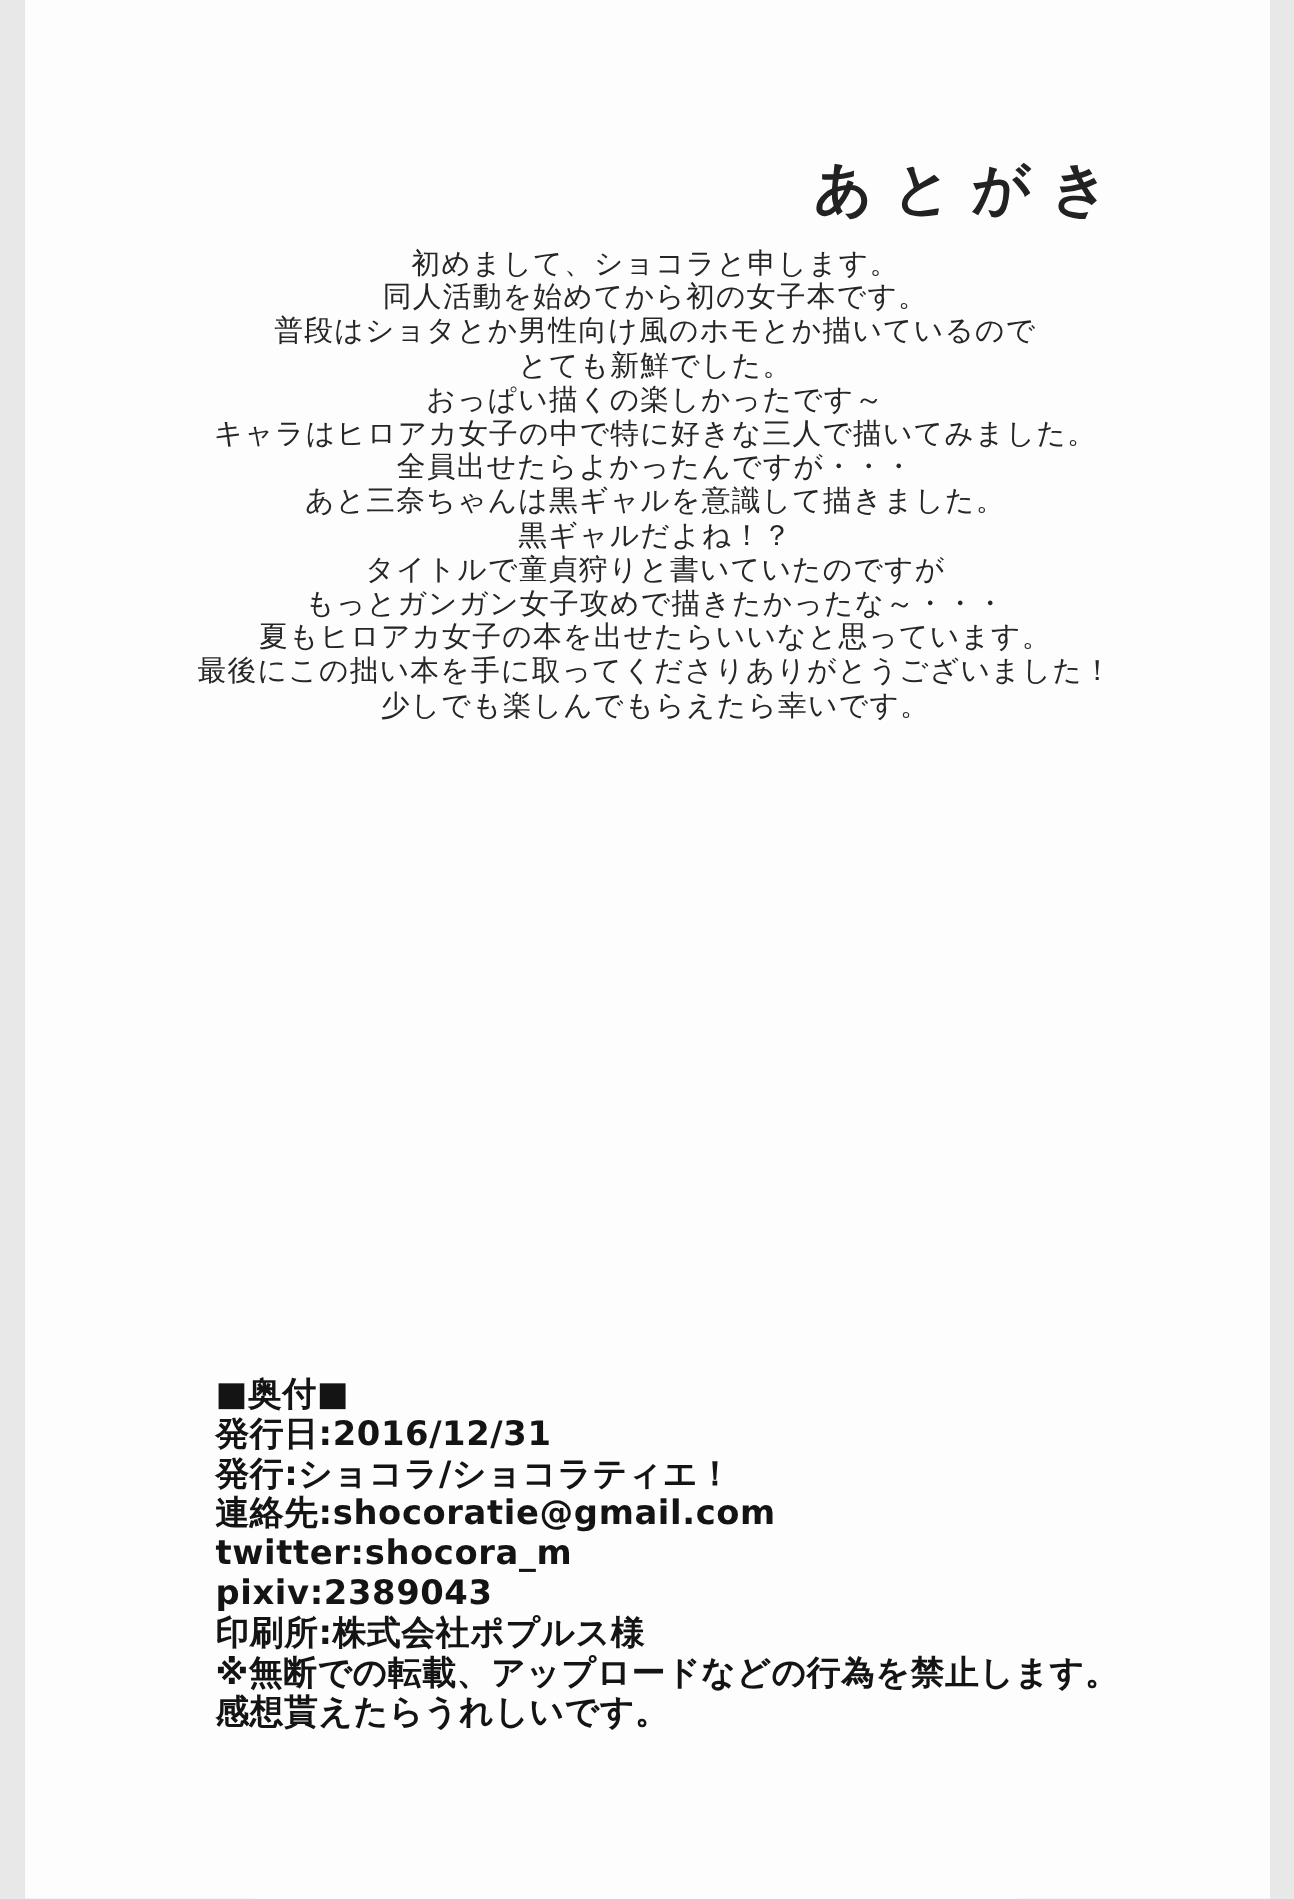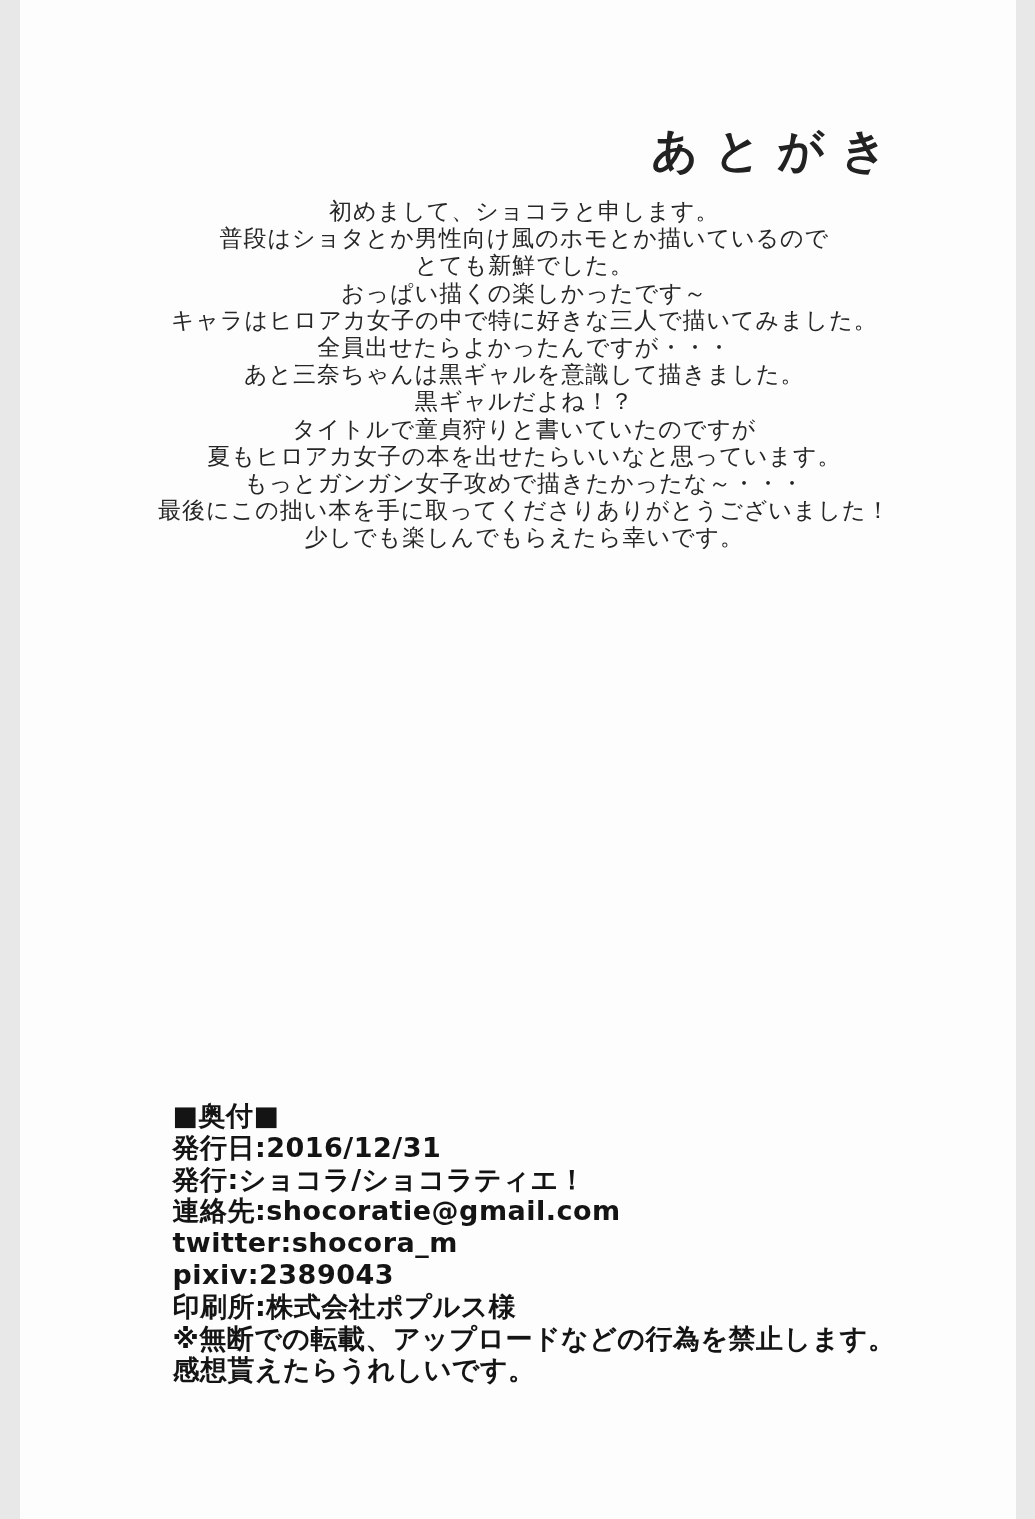--- a/index.html
+++ b/index.html
@@ -59,30 +59,31 @@
 </style>
 </head>
 <body>
 
 <div class="page">
 
   <h1 class="title">あとがき</h1>
 
   <div class="afterword">
     <div class="aw-line">初めまして、ショコラと申します。</div>
+    <div class="aw-line">同人活動を始めてから初の女子本です。</div>
     <div class="aw-line">普段はショタとか男性向け風のホモとか描いているので</div>
     <div class="aw-line">とても新鮮でした。</div>
     <div class="aw-line">おっぱい描くの楽しかったです～</div>
     <div class="aw-line">キャラはヒロアカ女子の中で特に好きな三人で描いてみました。</div>
     <div class="aw-line">全員出せたらよかったんですが・・・</div>
     <div class="aw-line">あと三奈ちゃんは黒ギャルを意識して描きました。</div>
     <div class="aw-line">黒ギャルだよね！？</div>
     <div class="aw-line">タイトルで童貞狩りと書いていたのですが</div>
+    <div class="aw-line">もっとガンガン女子攻めで描きたかったな～・・・</div>
     <div class="aw-line">夏もヒロアカ女子の本を出せたらいいなと思っています。</div>
-    <div class="aw-line">もっとガンガン女子攻めで描きたかったな～・・・</div>
     <div class="aw-line">最後にこの拙い本を手に取ってくださりありがとうございました！</div>
     <div class="aw-line">少しでも楽しんでもらえたら幸いです。</div>
   </div>
 
   <div class="colophon">
     <div class="col-line">■奥付■</div>
     <div class="col-line">発行日:2016/12/31</div>
     <div class="col-line">発行:ショコラ/ショコラティエ！</div>
     <div class="col-line">連絡先:shocoratie@gmail.com</div>
     <div class="col-line">twitter:shocora_m</div>

